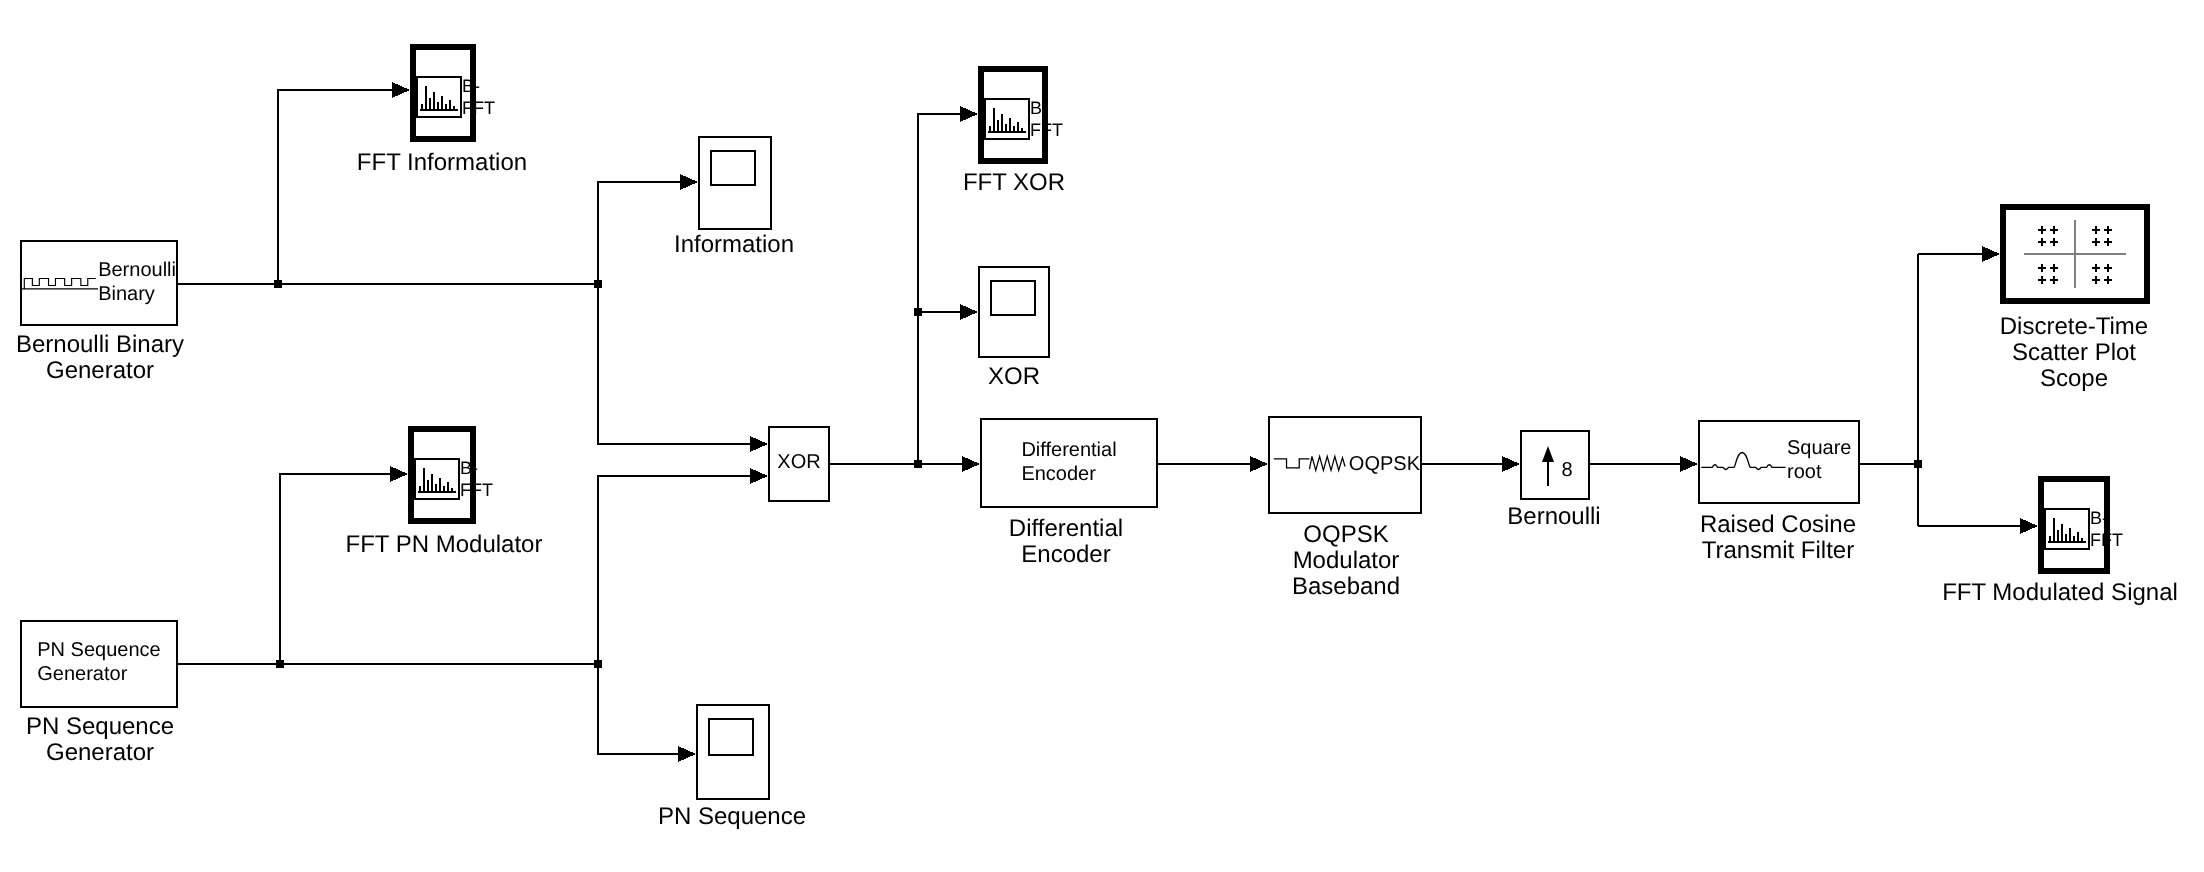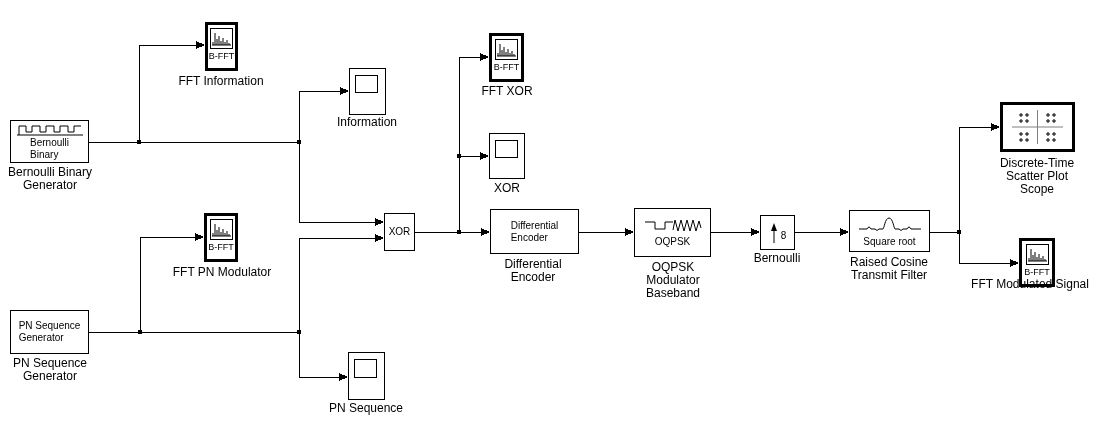--- a/index.html
+++ b/index.html
@@ -3,21 +3,21 @@
 <meta charset="utf-8">
 <style>
   html,body{margin:0;padding:0;background:#fff;}
   .canvas{
     position:relative;width:1102px;height:436px;background:#ffffff;
     font-family:"Liberation Sans",sans-serif;color:#000;overflow:hidden;
   }
   .wires{position:absolute;left:0;top:0;z-index:1;}
   .block{
     position:absolute;background:#fff;border:1px solid #000;box-sizing:border-box;
-    display:flex;flex-direction:column;align-items:center;justify-content:center;z-index:2;
+    display:flex;flex-direction:row;align-items:center;justify-content:center;z-index:2;
   }
   .thick{border-width:3px;}
   .block-text{font-size:10px;line-height:12px;text-align:left;white-space:pre-line;}
   .label{
     position:absolute;z-index:2;font-size:12px;line-height:13px;text-align:center;
     white-space:pre-line;
   }
   .bfft{justify-content:flex-start;padding-top:3px;}
   .bfft-screen{width:23px;height:21px;border:1px solid #000;box-sizing:border-box;display:block;}
   .bfft-text{font-size:9px;line-height:11px;margin-top:2px;}
@@ -131,21 +131,21 @@
   <div class="label" style="left:457px;top:85px;width:100px;">FFT XOR</div>
 
   <div class="block thick bfft" style="left:1019px;top:238px;width:36px;height:49px;">
     <span class="bfft-screen">
       <svg width="21" height="19" viewBox="0 0 21 19">
           <path d="M1,16 H20 M2,16 V13 M4,16 V4 M6,16 V10 M8,16 V7 M10,16 V12 M12,16 V9 M14,16 V13 M16,16 V11 M18,16 V14" fill="none" stroke="#000" stroke-width="1"></path>
         </svg>
     </span>
     <span class="bfft-text">B-FFT</span>
   </div>
-  <div class="label" style="left:960px;top:278px;width:140px;">FFT Modulated Signal</div>
+  <div class="label" style="left:960px;top:290px;width:140px;">FFT Modulated Signal</div>
 
   <div class="block" style="left:349px;top:68px;width:37px;height:47px;">
     <span class="scope-screen"></span>
   </div>
   <div class="label" style="left:317px;top:116px;width:100px;">Information</div>
 
   <div class="block" style="left:489px;top:133px;width:36px;height:46px;">
     <span class="scope-screen"></span>
   </div>
   <div class="label" style="left:457px;top:182px;width:100px;">XOR</div>

